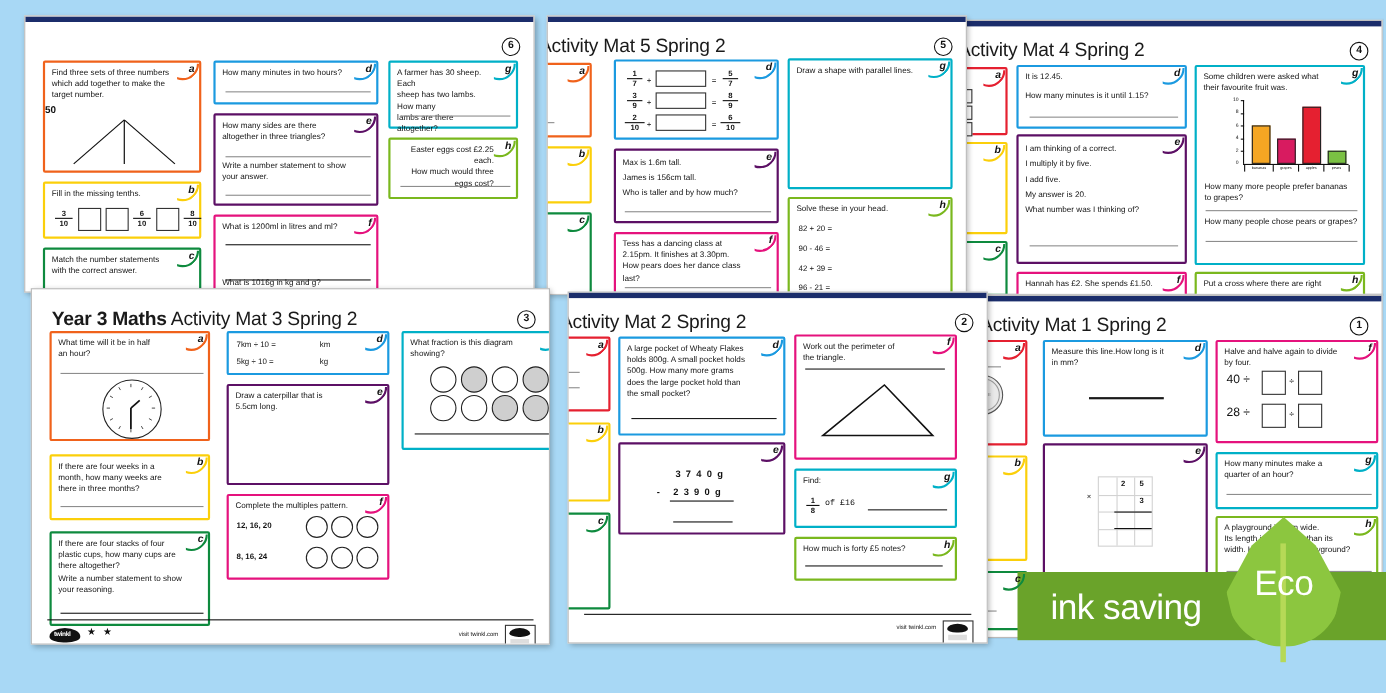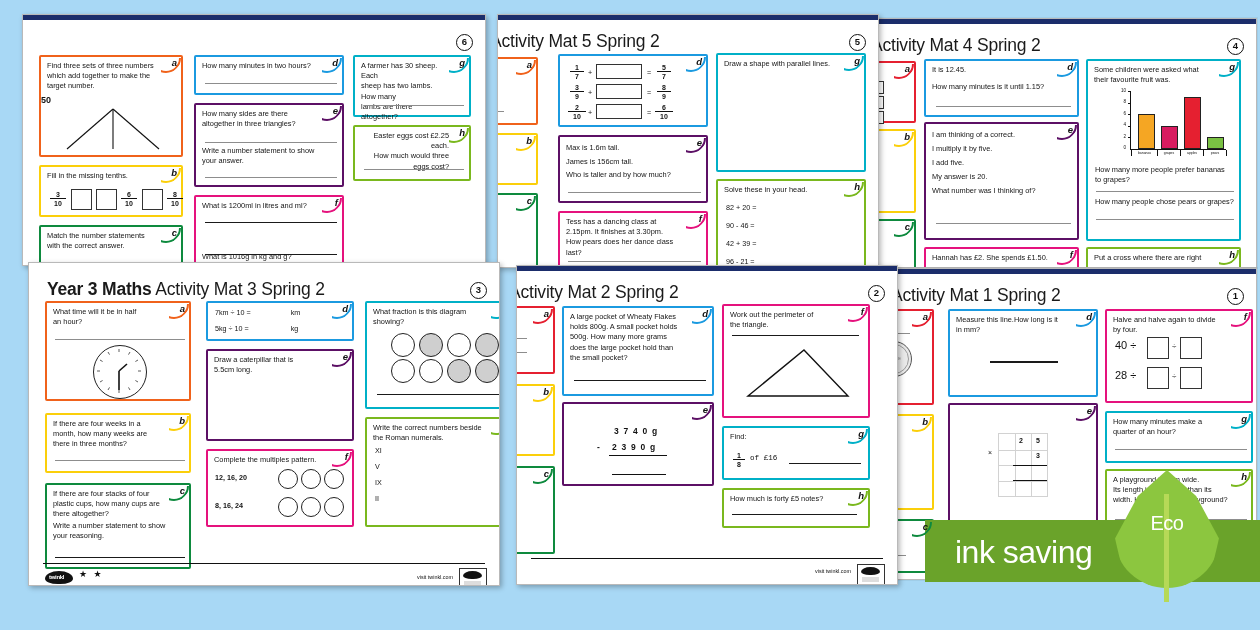--- a/index.html
+++ b/index.html
@@ -130,21 +130,21 @@
   }
   .leaf .blob{
     position:absolute;left:0;top:0;width:104px;height:118px;
     background:#8cc63f;
     border-radius:52px 52px 52px 52px / 68px 68px 50px 50px;
     clip-path:polygon(50% 0%,78% 22%,100% 58%,92% 88%,62% 100%,38% 100%,8% 88%,0% 58%,22% 22%);
   }
   .leaf .stem{position:absolute;left:49px;top:24px;width:5px;height:108px;background:#b6d957;}
   .leaf .eco{
     position:absolute;left:0;top:42px;width:104px;text-align:center;
-    font-size:20px;color:#fff;font-weight:400;letter-spacing:-.5px;
+    font-size:32px;color:#fff;font-weight:400;letter-spacing:-.5px;
   }
 </style>
 </head>
 <body>
 
 <div class="stage">
 
 <div class="sheet" style="left:875px;top:18px;width:380px;height:248px;">
   <div class="topbar"></div>
   <div class="title" style="left:-5px;"><span class="reg">Activity Mat 4 Spring 2</span></div>
@@ -838,36 +838,20 @@
     <div class="circ grey" style="left:52px;top:30px;width:24px;height:24px;"></div>
     <div class="circ" style="left:80px;top:30px;width:24px;height:24px;"></div>
     <div class="circ grey" style="left:108px;top:30px;width:24px;height:24px;"></div>
     <div class="circ" style="left:24px;top:56px;width:24px;height:24px;"></div>
     <div class="circ" style="left:52px;top:56px;width:24px;height:24px;"></div>
     <div class="circ grey" style="left:80px;top:56px;width:24px;height:24px;"></div>
     <div class="circ grey" style="left:108px;top:56px;width:24px;height:24px;"></div>
     <div class="rule dark" style="left:10px;top:91px;width:128px;"></div>
   </div>
 
-  <div class="card" style="left:336px;top:154px;width:148px;height:110px;border-color:#7ab81e;color:#7ab81e;">
-    <div class="corner">
-          <i></i>
-        </div>
-    <div class="letter">h</div>
-    <div class="qtext" style="color:#141414;">
-      <div>Write the correct numbers beside</div>
-      <div>the Roman numerals.</div>
-    </div>
-    <div class="minis" style="left:8px;top:24px;line-height:16px;">
-      <div>XI</div>
-      <div>V</div>
-      <div>IX</div>
-      <div>II</div>
-    </div>
-  </div>
 
   <div class="footline" style="top:300px;"></div>
   <div class="twlogo" style="left:16px;top:308px;"></div>
   <div class="stars" style="left:50px;top:306px;">★ ★</div>
   <div class="visit" style="right:46px;top:311px;">visit twinkl.com</div>
   <div class="twbadge" style="right:12px;top:305px;">
     <div class="b1"></div>
     <div class="b2"></div>
   </div>
 </div>

